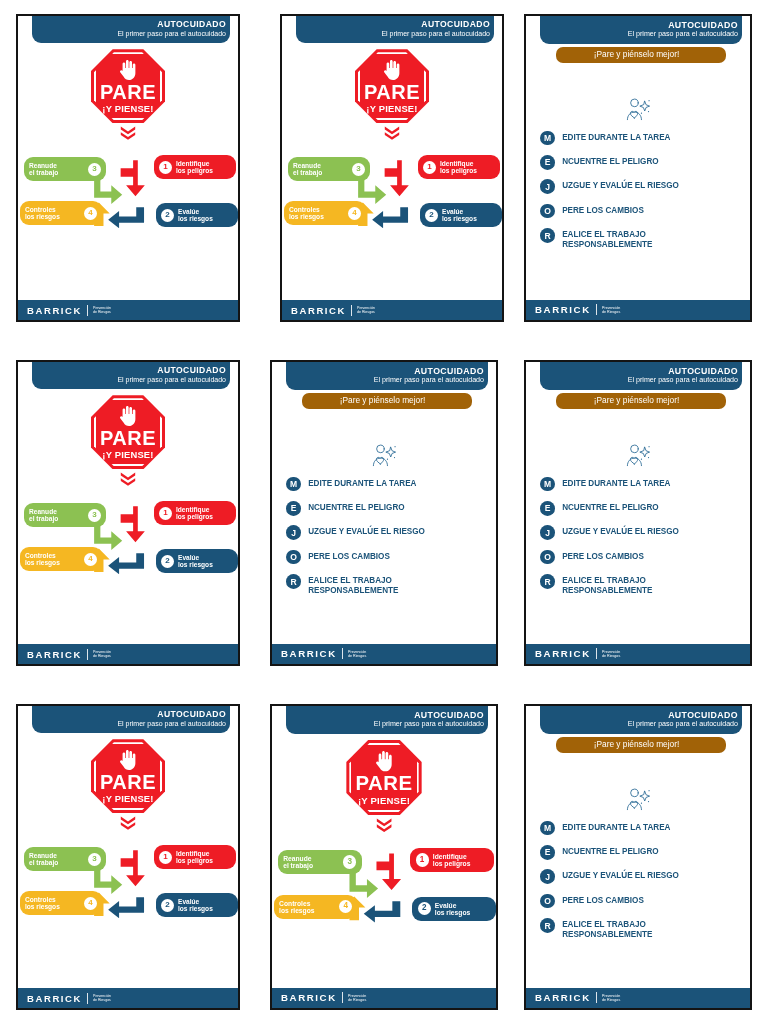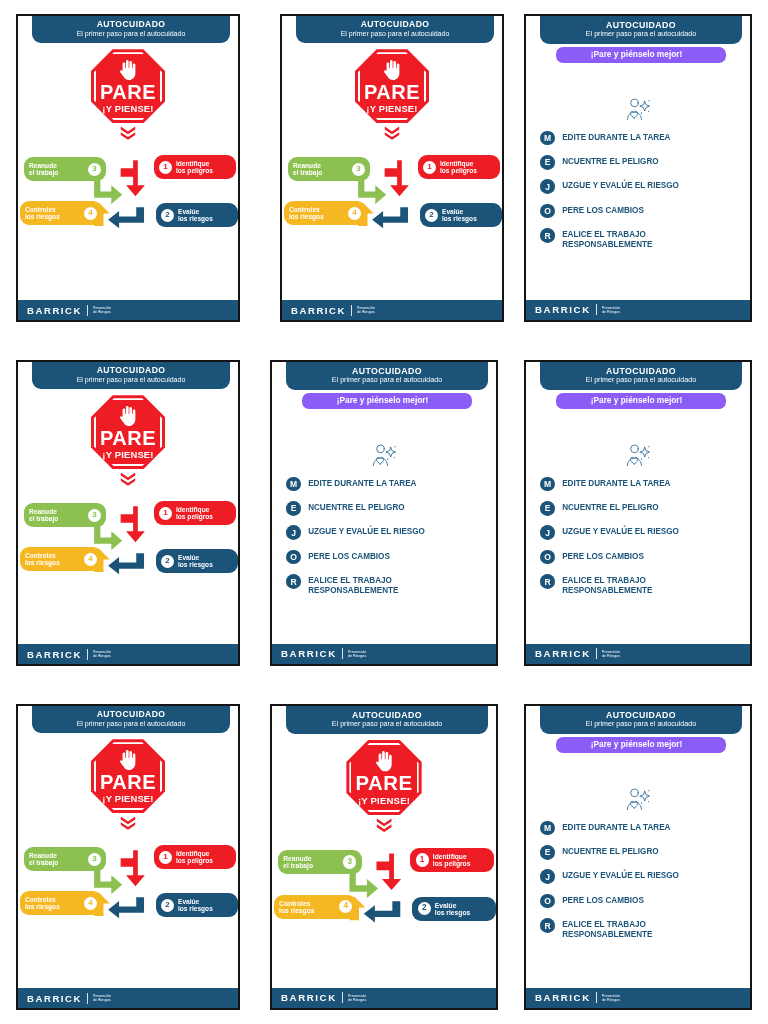--- a/index.html
+++ b/index.html
@@ -30,41 +30,41 @@
     position: relative;
     flex: 1 1 auto;
     background: #ffffff;
     overflow: hidden;
   }
 
   
   .hdr {
     background: #1b5379;
     color: #ffffff;
-    text-align: center;
+    text-align: right;
     border-bottom-left-radius: 9px;
     border-bottom-right-radius: 9px;
     padding: 4px 4px 5px 4px;
     margin: 0 8px 0 14px;
   }
   .hdr-title {
     font-weight: bold;
     letter-spacing: 0.4px;
     line-height: 1.15;
   }
   .hdr-sub {
     line-height: 1.2;
   }
 
   
   .redbar {
-    background: #8b5cf6;
+    background: #a16207;
     color: #ffffff;
     text-align: center;
-    font-weight: bold;
+    font-weight: normal;
     border-radius: 7px;
     margin: 3px 24px 0 30px;
     padding: 3px 11px 4px 2px;
     line-height: 1.15;
   }
 
   
   .ftr {
     background: #1b5379;
     display: flex;

